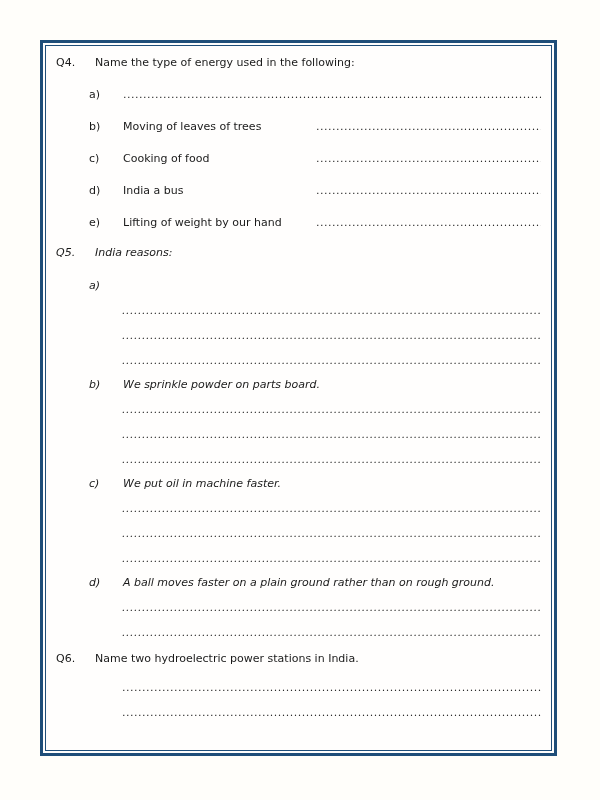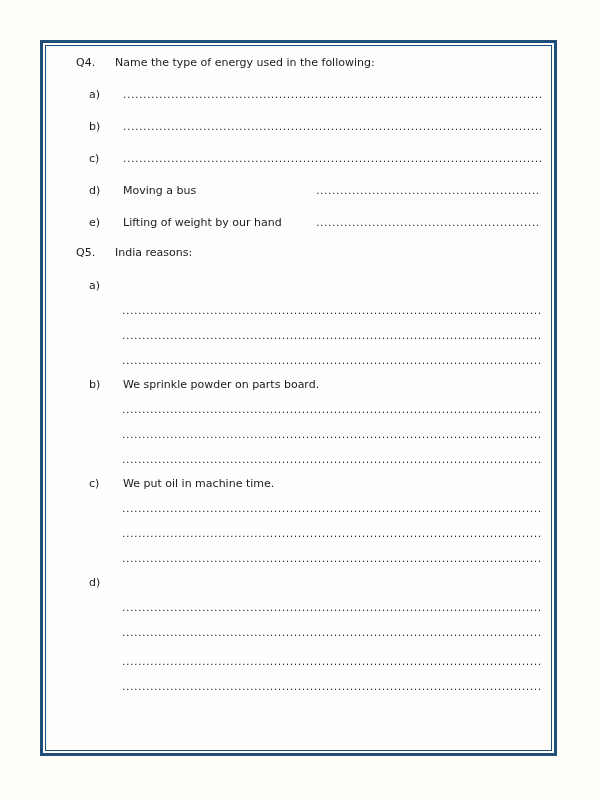--- a/index.html
+++ b/index.html
@@ -22,32 +22,32 @@
     inset: 2px;
     border: 1px solid #1f4e79;
     overflow: hidden;
   }
   .content {
     padding: 8px 10px 0 10px;
     font-size: 11px;
     line-height: 18px;
   }
   .q-header { display: flex; align-items: baseline; }
-  .q-num { width: 39px; flex: none; margin-left: 20px; }
+  .q-num { width: 39px; flex: none; }
   .q-text { flex: 1; }
 
   
   .fill-row { display: flex; align-items: baseline; margin-top: 14px; }
   .sub-letter { margin-left: 33px; width: 34px; flex: none; }
   .fill-text { width: 193px; flex: none; }
   .fill-dots { flex: 1; overflow: hidden; white-space: nowrap; height: 18px; }
   .dots { color: #2e2e2e; letter-spacing: 0.5px; }
 
   
-  .q5 { margin-top: 12px; }
+  .q5 { margin-top: 12px; font-style: italic; }
   .q6 { margin-top: 8px; }
   .sub-q { display: flex; align-items: baseline; margin-top: 6px; }
   .sub-block.first .sub-q { margin-top: 15px; }
   .sub-text { flex: 1; }
   .ans-line {
     margin-left: 66px;
     margin-top: 7px;
     height: 18px;
     overflow: hidden;
     white-space: nowrap;
@@ -76,29 +76,31 @@
           <span class="q-num">Q4.</span>
           <span class="q-text">Name the type of energy used in the following:</span>
         </div>
 
         <div class="fill-row">
           <span class="sub-letter">a)</span>
           <span class="fill-dots"><span class="dots">....................................................................................................................................................................................................................................................................................................................</span></span>
         </div>
         <div class="fill-row">
           <span class="sub-letter">b)</span>
+          <span class="fill-text">Moving of leaves of trees</span>
           <span class="fill-dots"><span class="dots">....................................................................................................................................................................................................................................................................................................................</span></span>
         </div>
         <div class="fill-row">
           <span class="sub-letter">c)</span>
+          <span class="fill-text">Cooking of food</span>
           <span class="fill-dots"><span class="dots">....................................................................................................................................................................................................................................................................................................................</span></span>
         </div>
         <div class="fill-row">
           <span class="sub-letter">d)</span>
-          <span class="fill-text">Moving a bus</span>
+          <span class="fill-text">India a bus</span>
           <span class="fill-dots"><span class="dots">....................................................................................................................................................................................................................................................................................................................</span></span>
         </div>
         <div class="fill-row">
           <span class="sub-letter">e)</span>
           <span class="fill-text">Lifting of weight by our hand</span>
           <span class="fill-dots"><span class="dots">....................................................................................................................................................................................................................................................................................................................</span></span>
         </div>
       </section>
 
       <section class="q5">
@@ -122,37 +124,42 @@
             <span class="sub-text">We sprinkle powder on parts board.</span>
           </div>
           <div class="ans-line"><span class="dots">....................................................................................................................................................................................................................................................................................................................</span></div>
           <div class="ans-line"><span class="dots">....................................................................................................................................................................................................................................................................................................................</span></div>
           <div class="ans-line"><span class="dots">....................................................................................................................................................................................................................................................................................................................</span></div>
         </div>
 
         <div class="sub-block">
           <div class="sub-q">
             <span class="sub-letter">c)</span>
-            <span class="sub-text">We put oil in machine time.</span>
+            <span class="sub-text">We put oil in machine faster.</span>
           </div>
           <div class="ans-line"><span class="dots">....................................................................................................................................................................................................................................................................................................................</span></div>
           <div class="ans-line"><span class="dots">....................................................................................................................................................................................................................................................................................................................</span></div>
           <div class="ans-line"><span class="dots">....................................................................................................................................................................................................................................................................................................................</span></div>
         </div>
 
         <div class="sub-block">
           <div class="sub-q">
             <span class="sub-letter">d)</span>
+            <span class="sub-text">A ball moves faster on a plain ground rather than on rough ground.</span>
           </div>
           <div class="ans-line"><span class="dots">....................................................................................................................................................................................................................................................................................................................</span></div>
           <div class="ans-line"><span class="dots">....................................................................................................................................................................................................................................................................................................................</span></div>
         </div>
       </section>
 
       <section class="q6">
+        <div class="q-header">
+          <span class="q-num">Q6.</span>
+          <span class="q-text">Name two hydroelectric power stations in India.</span>
+        </div>
         <div class="ans-line ans-first"><span class="dots">....................................................................................................................................................................................................................................................................................................................</span></div>
         <div class="ans-line"><span class="dots">....................................................................................................................................................................................................................................................................................................................</span></div>
       </section>
 
     </div>
   </div>
 </div>
 
 <div class="footer">2of2</div>
 

